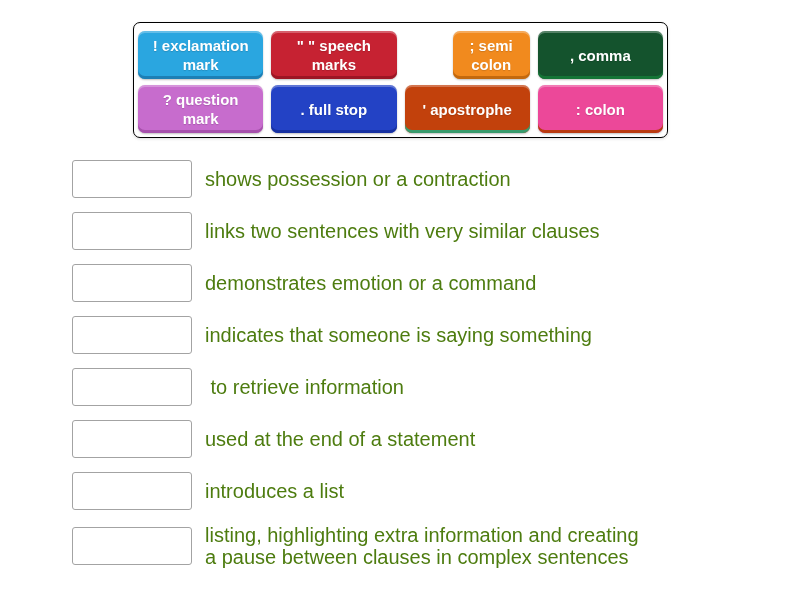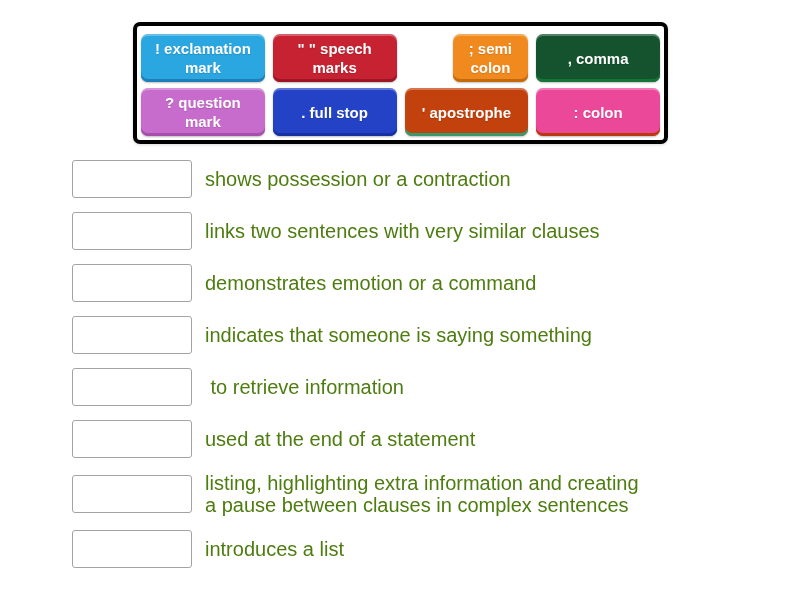--- a/index.html
+++ b/index.html
@@ -10,21 +10,21 @@
     position: relative;
     overflow: hidden;
   }
 
   
   .bank {
     position: absolute;
     left: 133px; top: 22px;
     width: 535px;
     background: #ffffff;
-    border: 4px solid #000000;
+    border: 1px solid #000000;
     border-radius: 7px;
     box-shadow: 0 1px 3px rgba(0,0,0,0.15);
     padding: 8px 4px 4px 4px;
     display: grid;
     grid-template-columns: repeat(4, 1fr);
     gap: 6px 8px;
   }
   .tile {
     height: 48px;
     border-radius: 7px;
@@ -122,20 +122,20 @@
   <div class="row">
     <div class="slot"></div>
     <div class="clue"> to retrieve information</div>
   </div>
   <div class="row">
     <div class="slot"></div>
     <div class="clue">used at the end of a statement</div>
   </div>
   <div class="row">
     <div class="slot"></div>
-    <div class="clue">listing, highlighting extra information and creating
-a pause between clauses in complex sentences</div>
+    <div class="clue">introduces a list</div>
   </div>
   <div class="row">
     <div class="slot"></div>
-    <div class="clue">introduces a list</div>
+    <div class="clue">listing, highlighting extra information and creating
+a pause between clauses in complex sentences</div>
   </div>
 </div>
 
 </body></html>

